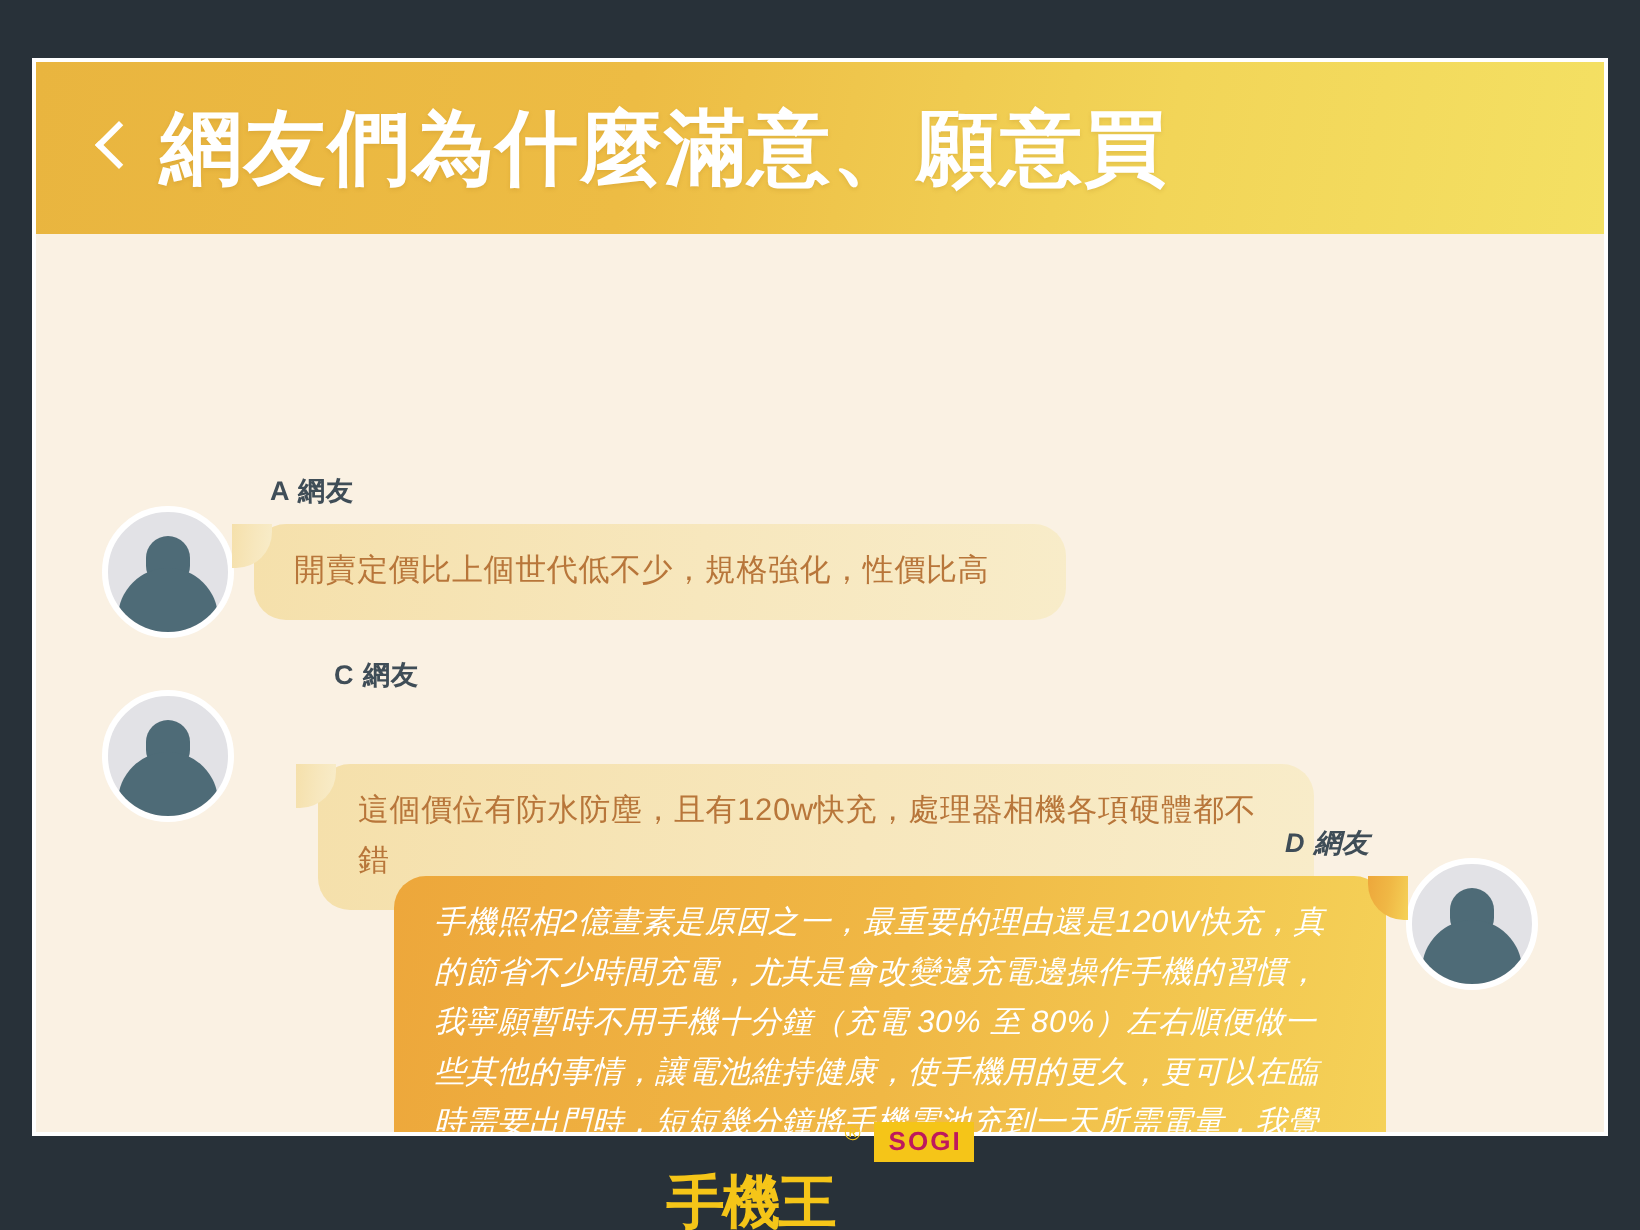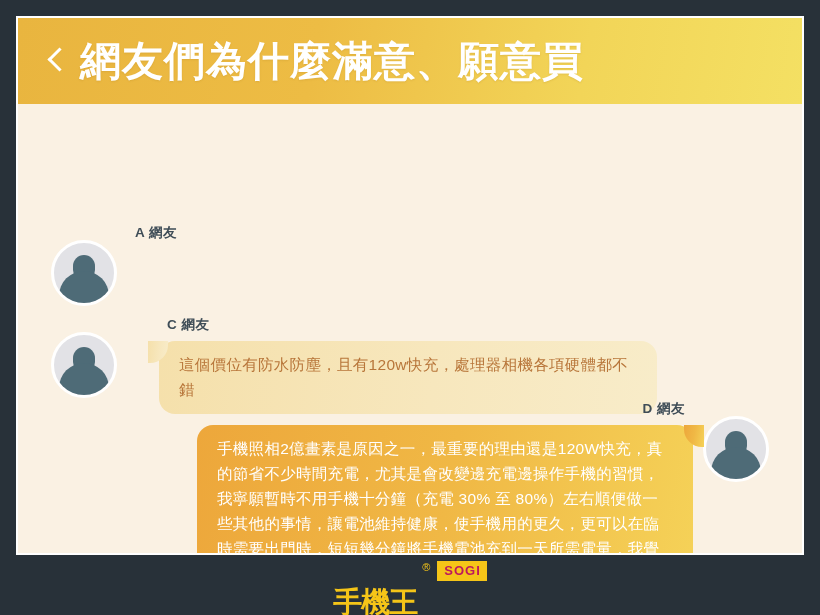--- a/index.html
+++ b/index.html
@@ -18,21 +18,21 @@
     position: relative;
     width: 820px;
     height: 615px;
     background: #283139;
   }
 
   
   .card {
     position: absolute;
     left: 18px;
-    top: 18px;
+    top: 31px;
     width: 784px;
     height: 535px;
     background: #faf1e3;
     overflow: hidden;
     box-shadow: 0 0 0 2px #ffffff;
   }
 
   
   .header {
     position: relative;
@@ -179,23 +179,23 @@
   }
 
   
   #row-a { top: 120px; }
   #row-a .bubble { width: 406px; }
 
   #row-b { top: 172px; }
   #row-b .bubble { width: 452px; }
 
   #row-c { top: 212px; gap: 32px; }
-  #row-c .bubble { width: 498px; }
-
-  #row-d { top: 296px; }
+  #row-c .bubble { width: 498px; margin-top: 28px; }
+
+  #row-d { top: 296px; font-style: italic; }
   #row-d .bubble { width: 496px; }
 
   
   .footer {
     position: absolute;
     left: 0;
     top: 558px;
     width: 820px;
     height: 57px;
     display: flex;
@@ -248,20 +248,21 @@
 
     <div class="convo">
 
       <div class="row left" id="row-a">
         <div class="avatar">
           <div class="head"></div>
           <div class="body"></div>
         </div>
         <div class="col left">
           <div class="nickname">A 網友</div>
+          <div class="bubble light tail-left">開賣定價比上個世代低不少，規格強化，性價比高</div>
         </div>
       </div>
 
 
       <div class="row left" id="row-c">
         <div class="avatar">
           <div class="head"></div>
           <div class="body"></div>
         </div>
         <div class="col left">

